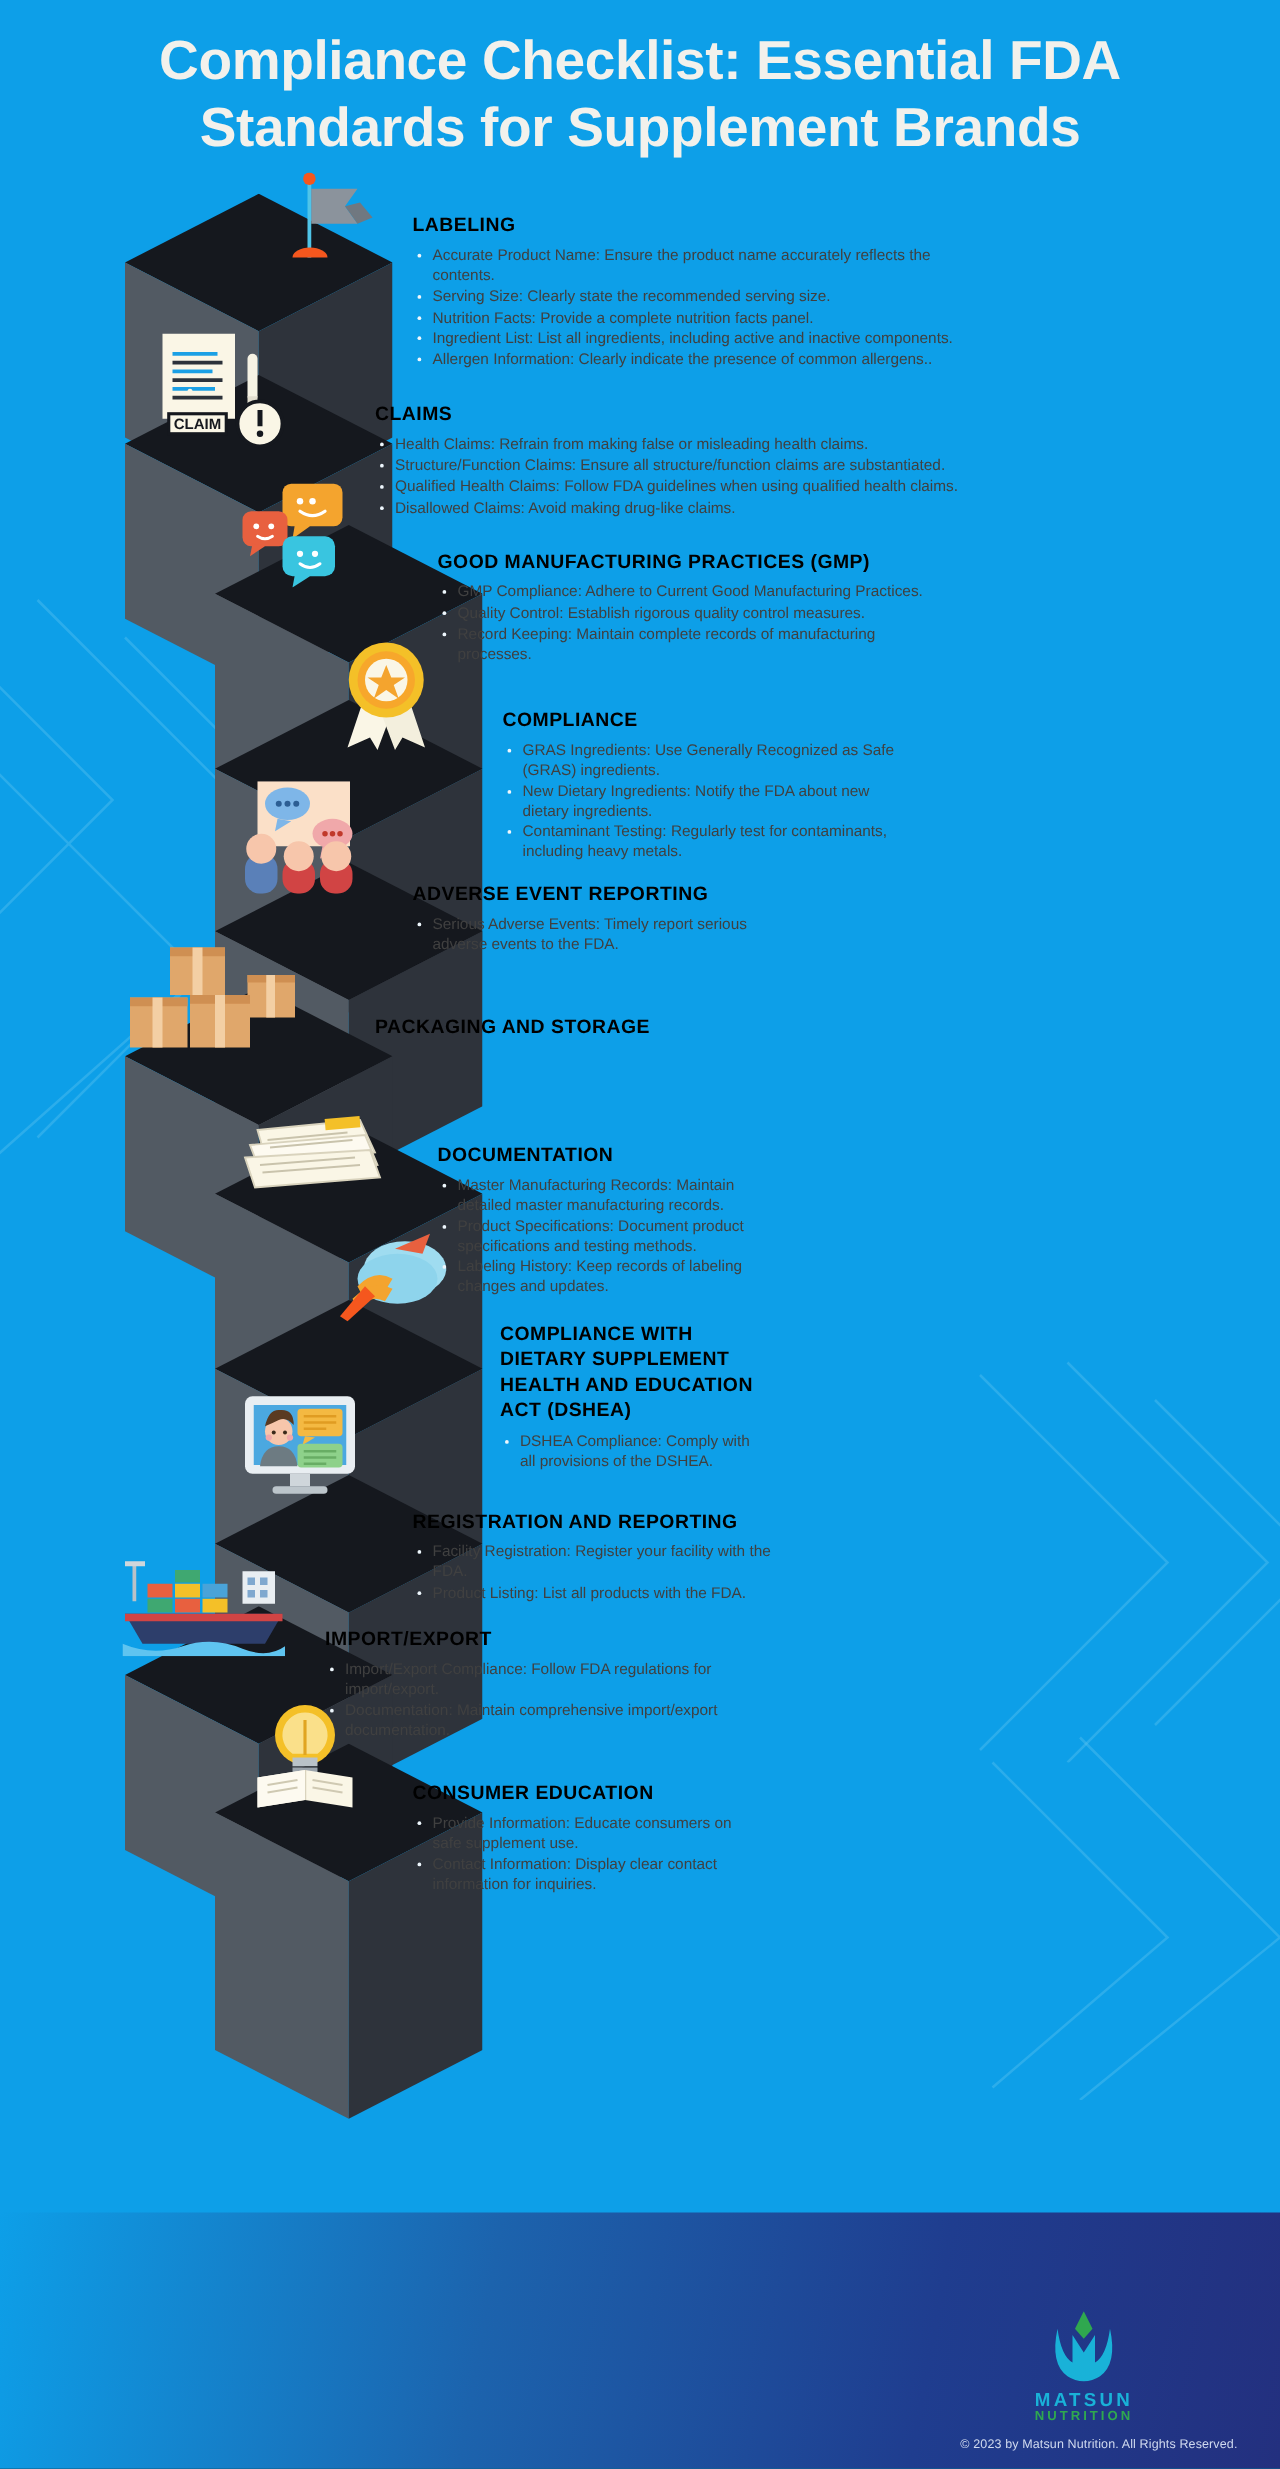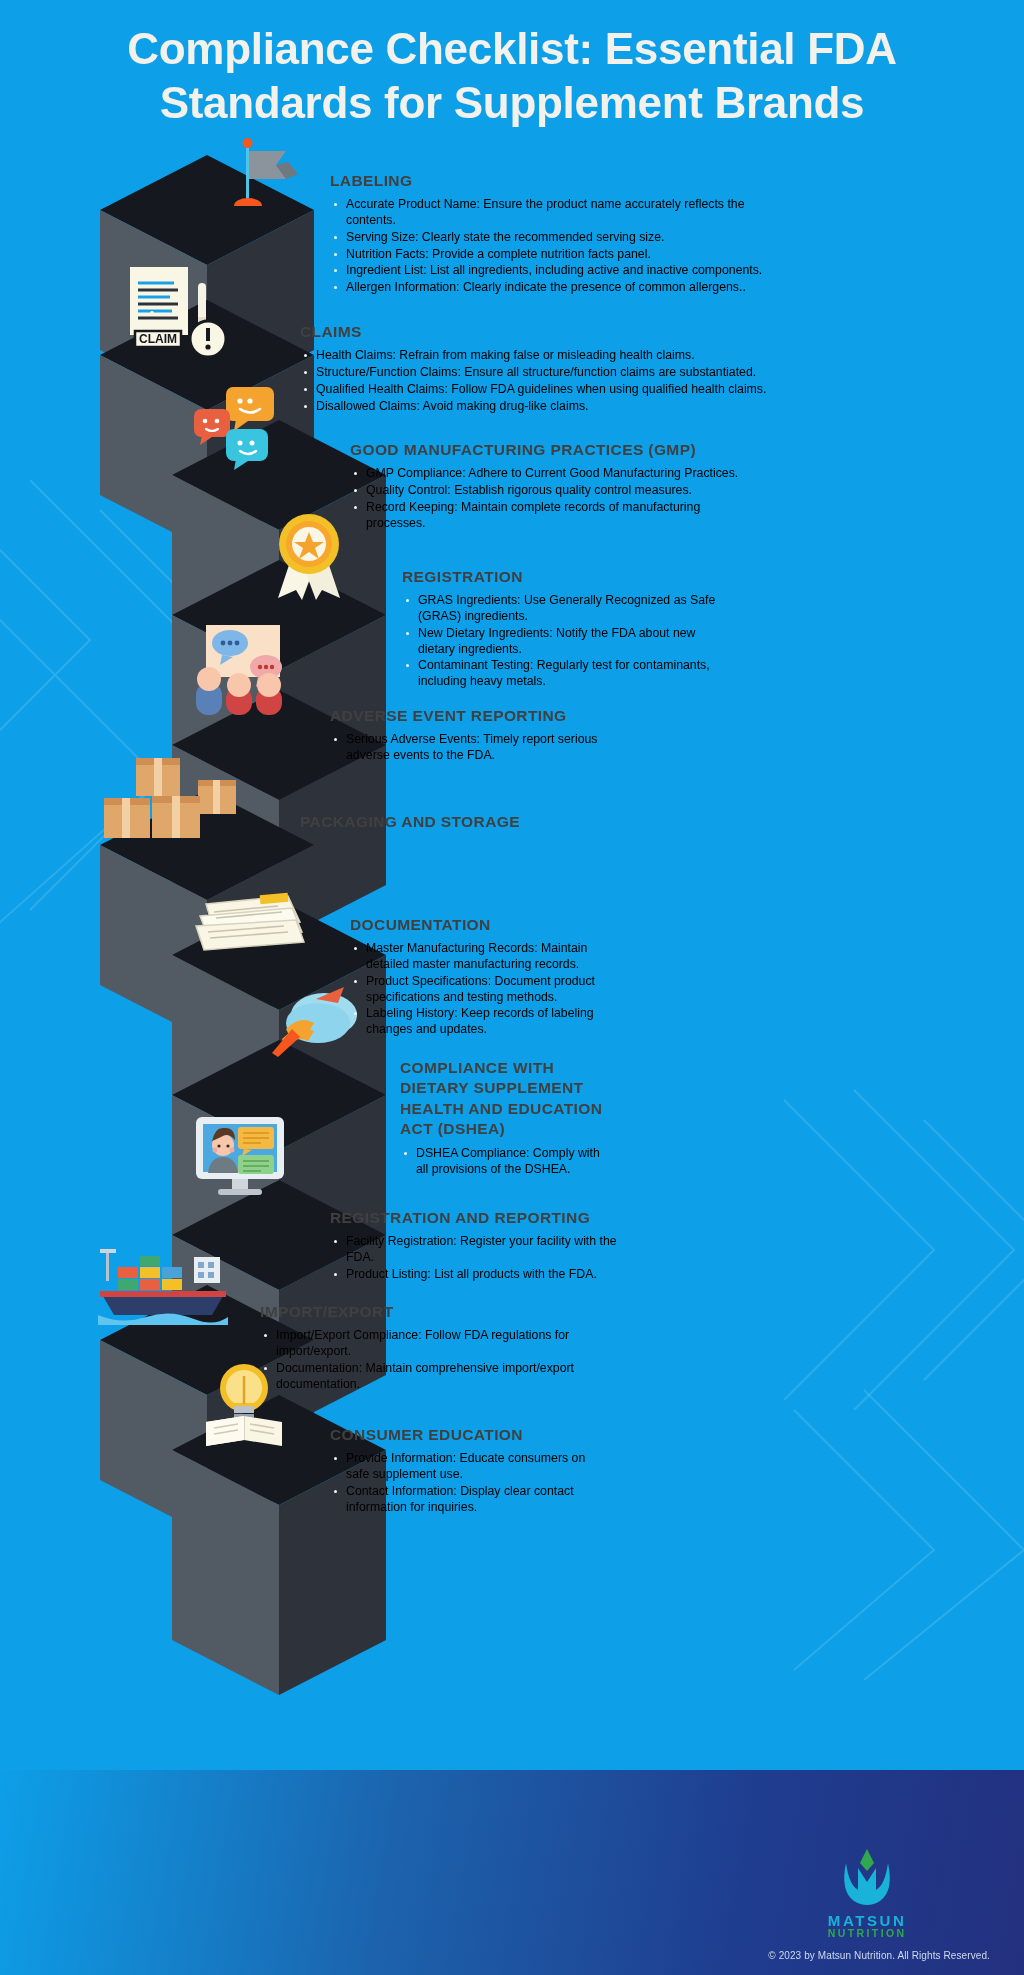--- a/index.html
+++ b/index.html
@@ -38,31 +38,31 @@
   .cube { position:absolute; }
   .cube svg { display:block; }
 
   
   .ill { position:absolute; }
   .ill svg { display:block; }
 
   
   .sec { position:absolute; }
   .sec h2 {
-    color:#404040;
+    color:#000000;
     font-weight:bold;
     font-size:15.5px;
     letter-spacing:.4px;
     line-height:1.32;
     margin-bottom:6px;
   }
   .sec ul { list-style:none; }
   .sec li {
     position:relative;
-    color:#000000;
+    color:#404040;
     font-size:12.3px;
     line-height:1.28;
     padding-left:16px;
     margin-bottom:1px;
   }
   .sec li::before {
     content:"";
     position:absolute; left:4px; top:6px;
     width:3px; height:3px; border-radius:50%;
     background:#eef7fd;
@@ -483,21 +483,21 @@
   <div class="sec" style="left:350px; top:440px; width:400px;">
     <h2>GOOD MANUFACTURING PRACTICES (GMP)</h2>
     <ul>
       <li>GMP Compliance: Adhere to Current Good Manufacturing Practices.</li>
       <li>Quality Control: Establish rigorous quality control measures.</li>
       <li>Record Keeping: Maintain complete records of manufacturing processes.</li>
     </ul>
   </div>
 
   <div class="sec" style="left:402px; top:567px; width:330px;">
-    <h2>REGISTRATION</h2>
+    <h2>COMPLIANCE</h2>
     <ul>
       <li>GRAS Ingredients: Use Generally Recognized as Safe (GRAS) ingredients.</li>
       <li>New Dietary Ingredients: Notify the FDA about new dietary ingredients.</li>
       <li>Contaminant Testing: Regularly test for contaminants, including heavy metals.</li>
     </ul>
   </div>
 
   <div class="sec" style="left:330px; top:706px; width:300px;">
     <h2>ADVERSE EVENT REPORTING</h2>
     <ul>

